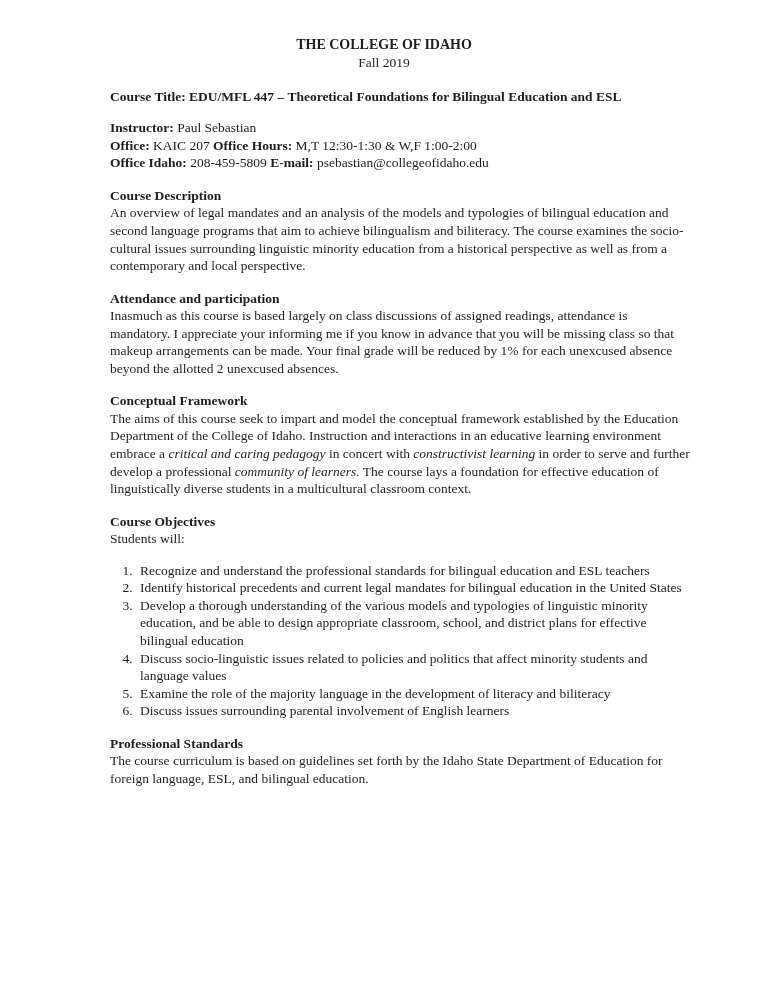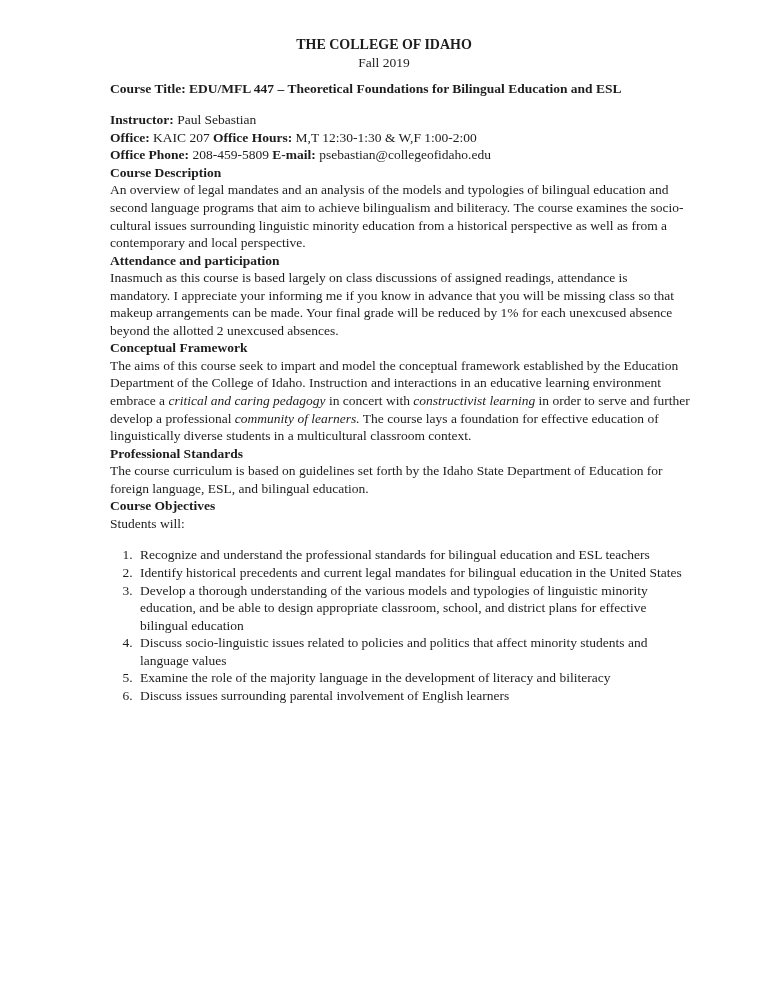--- a/index.html
+++ b/index.html
@@ -17,26 +17,26 @@
     padding: 36px 78px 16px 110px;
     overflow: hidden;
   }
   .bold { font-weight: bold; text-align: center; }
   .italic { font-style: italic; }
 
   .doc-header { margin-left: -110px; margin-right: -78px; text-align: center; }
   .doc-header .institution { font-weight: bold; font-size: 14px; }
   .doc-header .term { font-size: 13.5px; }
 
-  .course-title { font-weight: bold; margin: 8px 0 0 0; }
+  .course-title { font-weight: bold; margin: 16px 0 0 0; }
 
   .instructor-block { margin-top: 14px; }
   .info-line { margin: 0; }
 
-  .section { }
+  .section { margin-top: 15px; }
   .heading { font-weight: bold; font-size: 13.5px; margin: 0; }
   .body-text { margin: 0; }
 
   ul.bullets {
     margin: 2px 0 0 0;
     padding-left: 48px;
     list-style: disc outside;
   }
   ul.bullets li { padding-left: 4px; margin: 0; }
 
@@ -64,21 +64,21 @@
       <span class="bold">Instructor:</span>
       <span>Paul Sebastian</span>
     </p>
     <p class="info-line">
       <span class="bold">Office:</span>
       <span>KAIC 207</span>
       <span class="bold">Office Hours:</span>
       <span>M,T 12:30-1:30 &amp; W,F 1:00-2:00</span>
     </p>
     <p class="info-line">
-      <span class="bold">Office Phone:</span>
+      <span class="bold">Office Idaho:</span>
       <span>208-459-5809</span>
       <span class="bold">E-mail:</span>
       <span>psebastian@collegeofidaho.edu</span>
     </p>
   </div>
 
   <div class="section">
     <p class="heading">Course Description</p>
     <p class="body-text">An overview of legal mandates and an analysis of the models and typologies of bilingual education and second language programs that aim to achieve bilingualism and biliteracy. The course examines the socio-cultural issues surrounding linguistic minority education from a historical perspective as well as from a contemporary and local perspective.</p>
   </div>
@@ -90,30 +90,30 @@
     <p class="heading">Attendance and participation</p>
     <p class="body-text">Inasmuch as this course is based largely on class discussions of assigned readings, attendance is mandatory. I appreciate your informing me if you know in advance that you will be missing class so that makeup arrangements can be made. Your final grade will be reduced by 1% for each unexcused absence beyond the allotted 2 unexcused absences.</p>
   </div>
 
   <div class="section">
     <p class="heading">Conceptual Framework</p>
     <p class="body-text"><span>The aims of this course seek to impart and model the conceptual framework established by the Education Department of the College of Idaho. Instruction and interactions in an educative learning environment embrace a </span><span class="italic">critical and caring pedagogy</span><span> in concert with </span><span class="italic">constructivist learning</span><span> in order to serve and further develop a professional </span><span class="italic">community of learners.</span><span> The course lays a foundation for effective education of linguistically diverse students in a multicultural classroom context.</span></p>
   </div>
 
   <div class="section">
-    <p class="heading">Professional Standards</p>
-    <p class="body-text">The course curriculum is based on guidelines set forth by the Idaho State Department of Education for foreign language, ESL, and bilingual education.</p>
-  </div>
-
-  <div class="section">
     <p class="heading">Course Objectives</p>
     <p class="body-text">Students will:</p>
     <ol class="objectives">
       <li>Recognize and understand the professional standards for bilingual education and ESL teachers</li>
       <li>Identify historical precedents and current legal mandates for bilingual education in the United States</li>
       <li>Develop a thorough understanding of the various models and typologies of linguistic minority education, and be able to design appropriate classroom, school, and district plans for effective bilingual education</li>
       <li>Discuss socio-linguistic issues related to policies and politics that affect minority students and language values</li>
       <li>Examine the role of the majority language in the development of literacy and biliteracy</li>
       <li>Discuss issues surrounding parental involvement of English learners</li>
     </ol>
   </div>
 
+  <div class="section">
+    <p class="heading">Professional Standards</p>
+    <p class="body-text">The course curriculum is based on guidelines set forth by the Idaho State Department of Education for foreign language, ESL, and bilingual education.</p>
+  </div>
+
 </div>
 
 </body></html>

